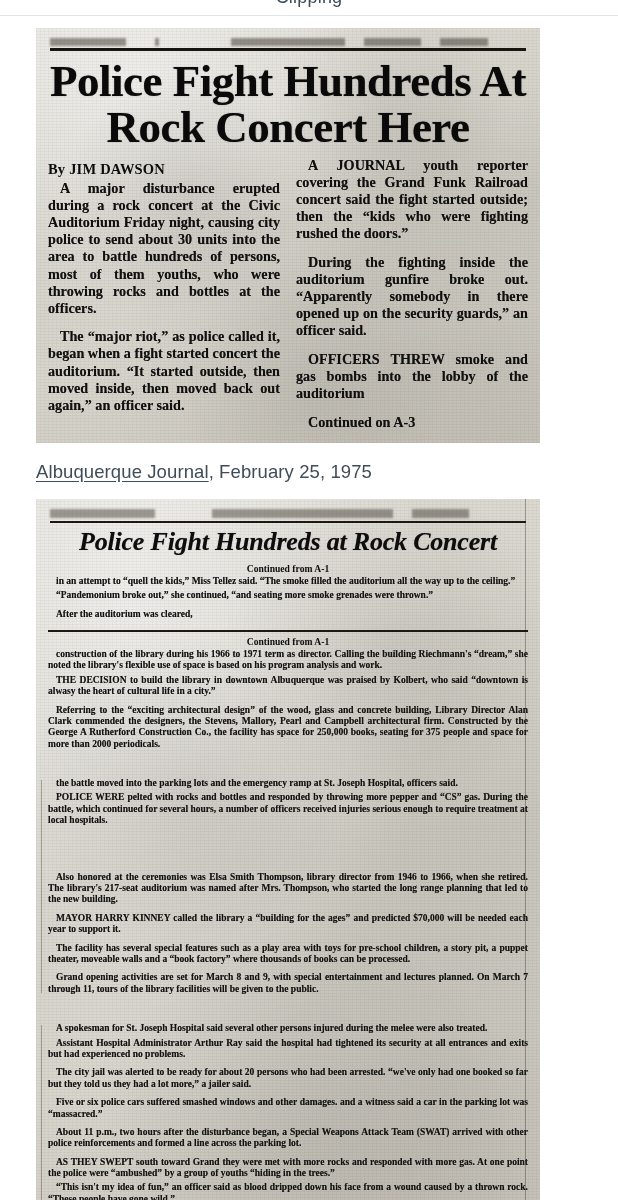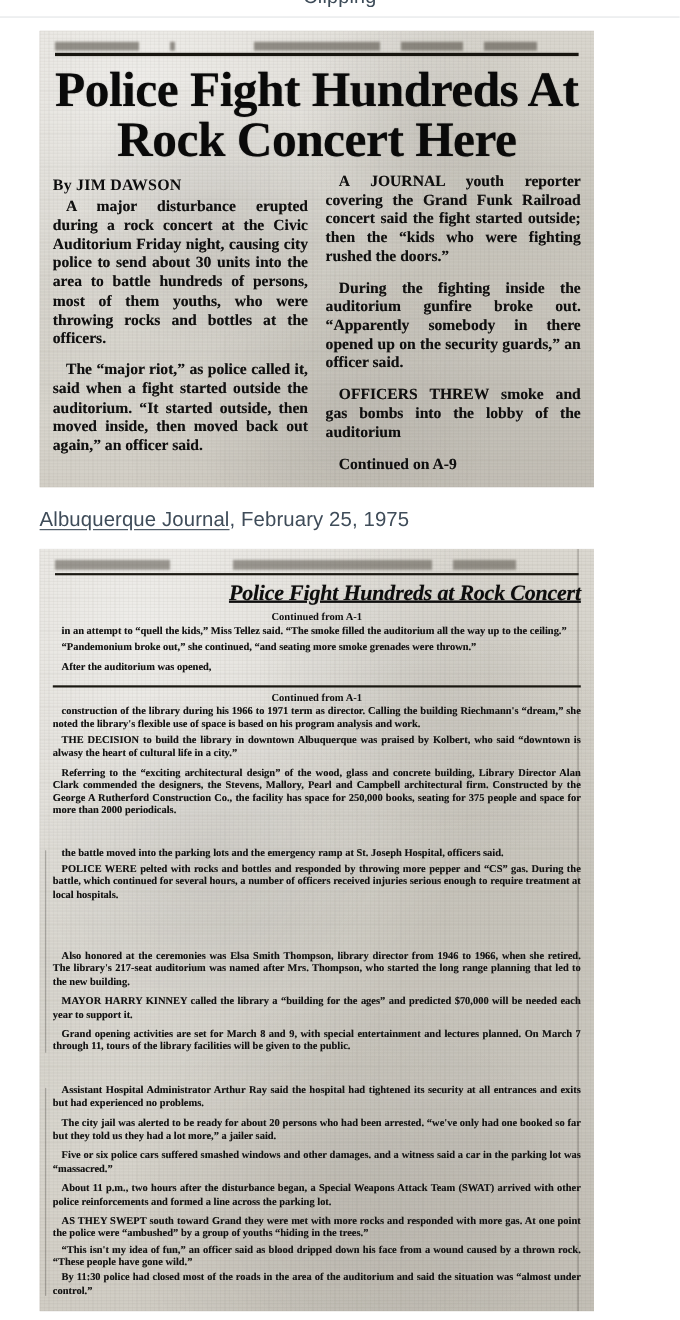--- a/index.html
+++ b/index.html
@@ -160,27 +160,26 @@
     background:
       linear-gradient(90deg, #4a453c 0 22%, transparent 22% 34%, #4a453c 34% 72%, transparent 72% 76%, #4a453c 76% 88%, transparent 88% 100%);
     filter: blur(1.2px);
   }
   .rule-thin { height: 2px; background: #1b1912; margin: 3px 2px 5px 2px; }
 
   .headline-2 {
     font-family: "Liberation Serif", serif;
     font-style: italic;
     font-weight: 700;
-    font-size: 20px;
+    font-size: 26px;
     line-height: 1.1;
-    text-align: right;
+    text-align: center;
     margin: 2px 0 6px 0;
     letter-spacing: -.2px;
     text-shadow: 0 0 .8px rgba(20,18,14,.5);
-    text-decoration: underline;
   }
 
   .cols3 { display: flex; gap: 28px; flex-direction: column; }
   .cols3 .col { flex: 1 1 0; min-width: 0; }
   .col-sep { position: relative; }
   .col-sep:before {
     content:"";
     position:absolute; left:-7px; top:2px; bottom:2px;
     width:1px; background: rgba(40,37,30,.32);
   }
@@ -239,28 +238,28 @@
       <div class="masthead-sliver"></div>
       <div class="rule-top"></div>
 
       <h1 class="headline-1">Police Fight Hundreds At Rock Concert Here</h1>
 
       <div class="cols2">
 
         <div class="col a1-body">
           <div class="byline">By JIM DAWSON</div>
           <p>A major disturbance erupted during a rock concert at the Civic Auditorium Friday night, causing city police to send about 30 units into the area to battle hundreds of persons, most of them youths, who were throwing rocks and bottles at the officers.</p>
-          <p>The “major riot,” as police called it, said when a fight started outside the auditorium. “It started outside, then moved inside, then moved back out again,” an officer said.</p>
+          <p>The “major riot,” as police called it, began when a fight started concert the auditorium. “It started outside, then moved inside, then moved back out again,” an officer said.</p>
         </div>
 
         <div class="col a1-body">
           <p>A JOURNAL youth reporter covering the Grand Funk Railroad concert said the fight started outside; then the “kids who were fighting rushed the doors.”</p>
           <p>During the fighting inside the auditorium gunfire broke out. “Apparently somebody in there opened up on the security guards,” an officer said.</p>
           <p>OFFICERS THREW smoke and gas bombs into the lobby of the auditorium</p>
-          <p class="continued">Continued on A-9</p>
+          <p class="continued">Continued on A-3</p>
         </div>
 
       </div>
     </div>
   </div>
 
   <div class="caption">
     <a href="#">Albuquerque Journal</a><span>, February 25, 1975</span>
   </div>
 
@@ -273,46 +272,48 @@
 
       <h2 class="headline-2">Police Fight Hundreds at Rock Concert</h2>
 
       <div class="cols3">
 
         <div class="col">
           <div class="a2-body">
             <div class="micro-head">Continued from A-1</div>
             <p class="tight">in an attempt to “quell the kids,” Miss Tellez said. “The smoke filled the auditorium all the way up to the ceiling.”</p>
             <p>“Pandemonium broke out,” she continued, “and seating more smoke grenades were thrown.”</p>
-            <p>After the auditorium was opened,</p>
+            <p>After the auditorium was cleared,</p>
           </div>
 
           <div class="lib-rule"></div>
 
           <div class="a2-body">
             <div class="micro-head">Continued from A-1</div>
             <p class="tight">construction of the library during his 1966 to 1971 term as director. Calling the building Riechmann's “dream,” she noted the library's flexible use of space is based on his program analysis and work.</p>
             <p>THE DECISION to build the library in downtown Albuquerque was praised by Kolbert, who said “downtown is alwasy the heart of cultural life in a city.”</p>
             <p>Referring to the “exciting architectural design” of the wood, glass and concrete building, Library Director Alan Clark commended the designers, the Stevens, Mallory, Pearl and Campbell architectural firm. Constructed by the George A Rutherford Construction Co., the facility has space for 250,000 books, seating for 375 people and space for more than 2000 periodicals.</p>
           </div>
         </div>
 
         <div class="col col-sep">
           <div class="a2-body">
             <p class="tight">the battle moved into the parking lots and the emergency ramp at St. Joseph Hospital, officers said.</p>
             <p>POLICE WERE pelted with rocks and bottles and responded by throwing more pepper and “CS” gas. During the battle, which continued for several hours, a number of officers received injuries serious enough to require treatment at local hospitals.</p>
           </div>
           <div class="a2-body" style="margin-top:45px">
             <p>Also honored at the ceremonies was Elsa Smith Thompson, library director from 1946 to 1966, when she retired. The library's 217-seat auditorium was named after Mrs. Thompson, who started the long range planning that led to the new building.</p>
             <p>MAYOR HARRY KINNEY called the library a “building for the ages” and predicted $70,000 will be needed each year to support it.</p>
+            <p>The facility has several special features such as a play area with toys for pre-school children, a story pit, a puppet theater, moveable walls and a “book factory” where thousands of books can be processed.</p>
             <p>Grand opening activities are set for March 8 and 9, with special entertainment and lectures planned. On March 7 through 11, tours of the library facilities will be given to the public.</p>
           </div>
         </div>
 
         <div class="col col-sep a2-body">
+          <p class="tight">A spokesman for St. Joseph Hospital said several other persons injured during the melee were also treated.</p>
           <p>Assistant Hospital Administrator Arthur Ray said the hospital had tightened its security at all entrances and exits but had experienced no problems.</p>
           <p>The city jail was alerted to be ready for about 20 persons who had been arrested. “we've only had one booked so far but they told us they had a lot more,” a jailer said.</p>
           <p>Five or six police cars suffered smashed windows and other damages. and a witness said a car in the parking lot was “massacred.”</p>
           <p>About 11 p.m., two hours after the disturbance began, a Special Weapons Attack Team (SWAT) arrived with other police reinforcements and formed a line across the parking lot.</p>
           <p class="tight">AS THEY SWEPT south toward Grand they were met with more rocks and responded with more gas. At one point the police were “ambushed” by a group of youths “hiding in the trees.”</p>
           <p class="tight">“This isn't my idea of fun,” an officer said as blood dripped down his face from a wound caused by a thrown rock. “These people have gone wild.”</p>
           <p class="tight">By 11:30 police had closed most of the roads in the area of the auditorium and said the situation was “almost under control.”</p>
         </div>
 
       </div>

